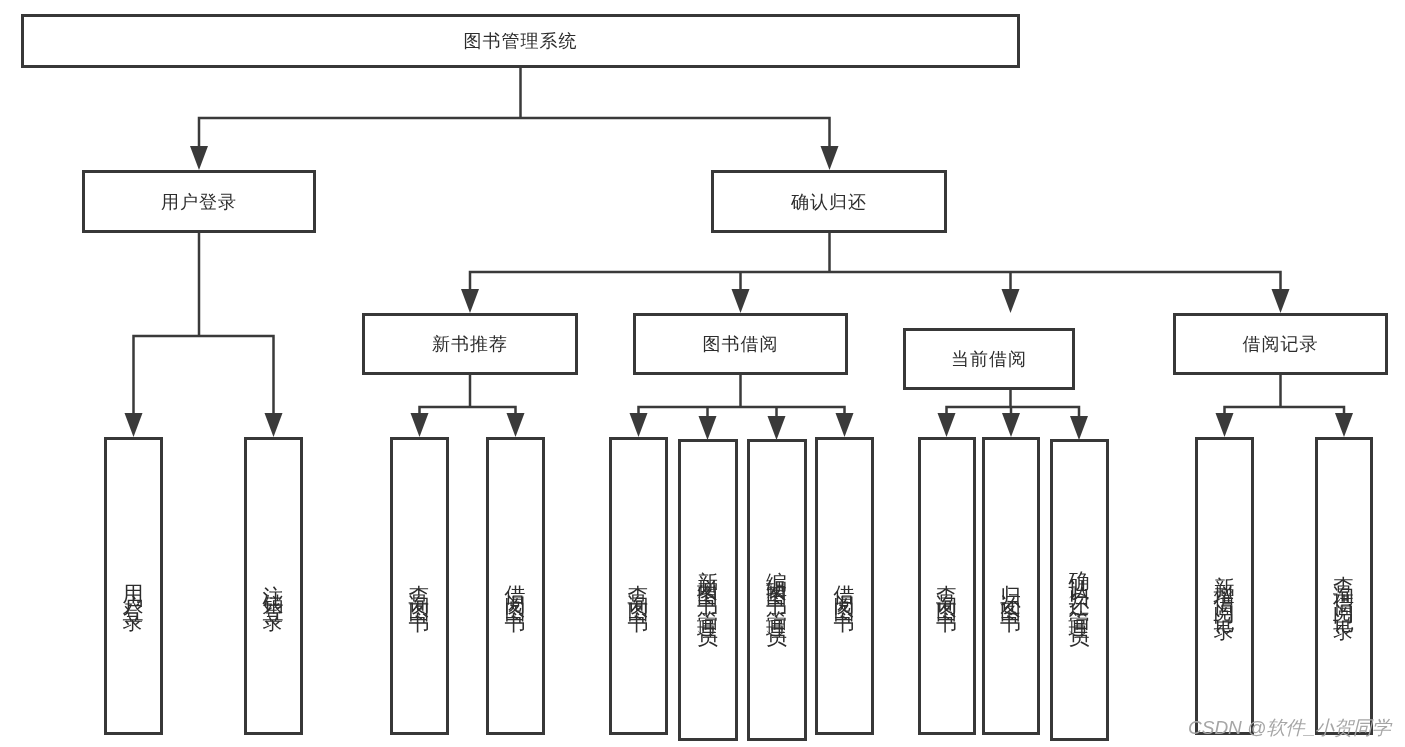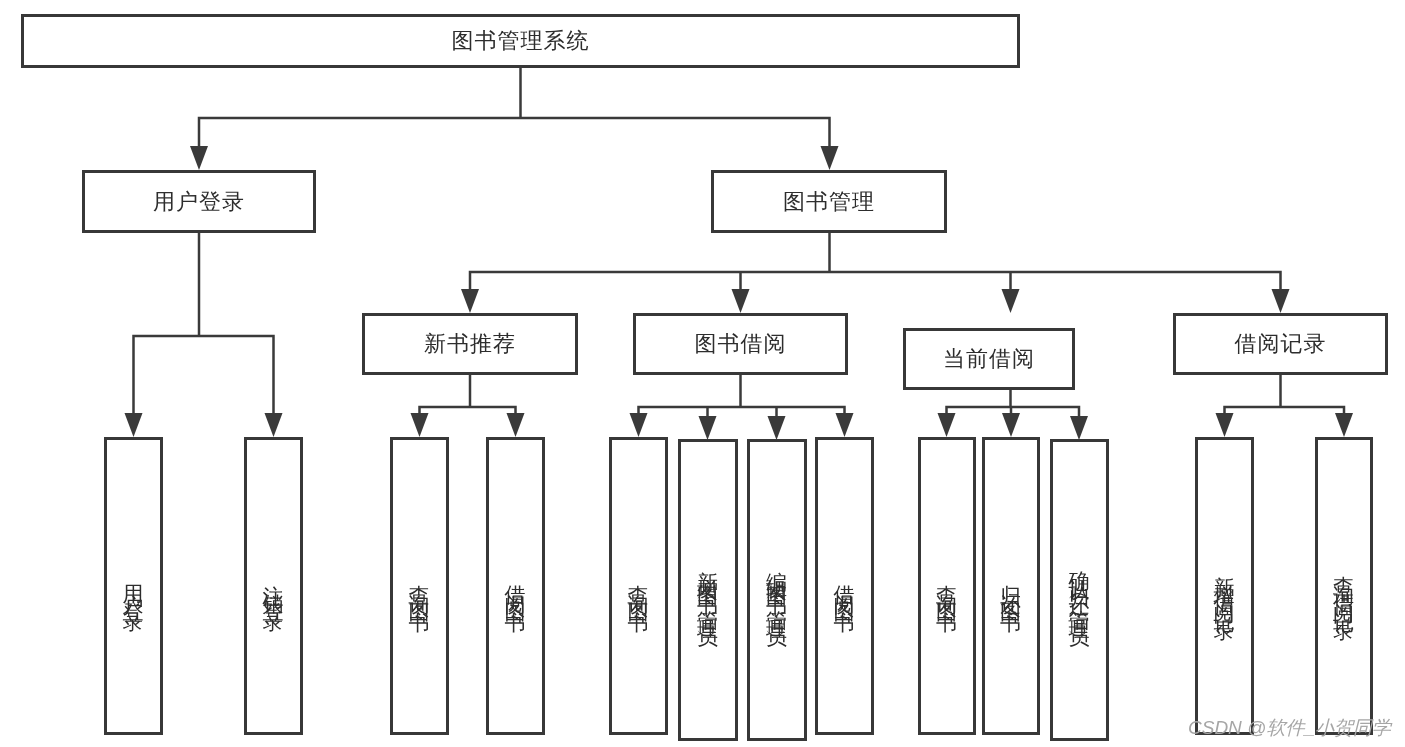--- a/index.html
+++ b/index.html
@@ -24,21 +24,21 @@
     position: absolute;
     box-sizing: border-box;
     border: 3px solid #383838;
     background: #ffffff;
     display: flex;
     align-items: center;
     justify-content: center;
     color: #2d2d2d;
   }
   .node-h span {
-    font-size: 22px;
+    font-size: 18px;
     letter-spacing: 1px;
     white-space: nowrap;
     font-family: Liberation Serif, serif;
   }
   .node-v span {
     writing-mode: vertical-lr;
     text-orientation: mixed;
     font-size: 21px;
     letter-spacing: 9px;
     line-height: 1;
@@ -116,21 +116,21 @@
   </svg>
 
   <div class="node node-h" style="left:21px; top:14px; width:999px; height:54px;">
     <span>图书管理系统</span>
   </div>
 
   <div class="node node-h" style="left:82px; top:170px; width:234px; height:63px;">
     <span>用户登录</span>
   </div>
   <div class="node node-h" style="left:711px; top:170px; width:236px; height:63px;">
-    <span>图书管理</span>
+    <span>确认归还</span>
   </div>
 
   <div class="node node-h" style="left:362px; top:313px; width:216px; height:62px;">
     <span>新书推荐</span>
   </div>
   <div class="node node-h" style="left:633px; top:313px; width:215px; height:62px;">
     <span>图书借阅</span>
   </div>
   <div class="node node-h" style="left:903px; top:296px; width:172px; height:62px;margin-top:32px;">
     <span>当前借阅</span>

